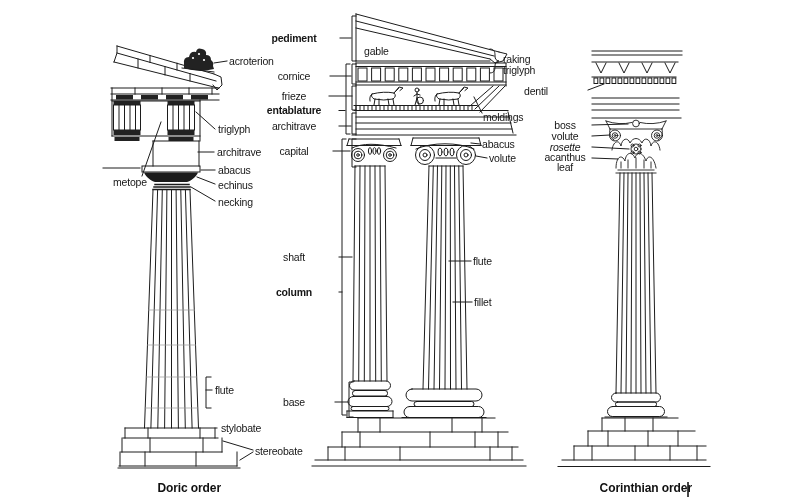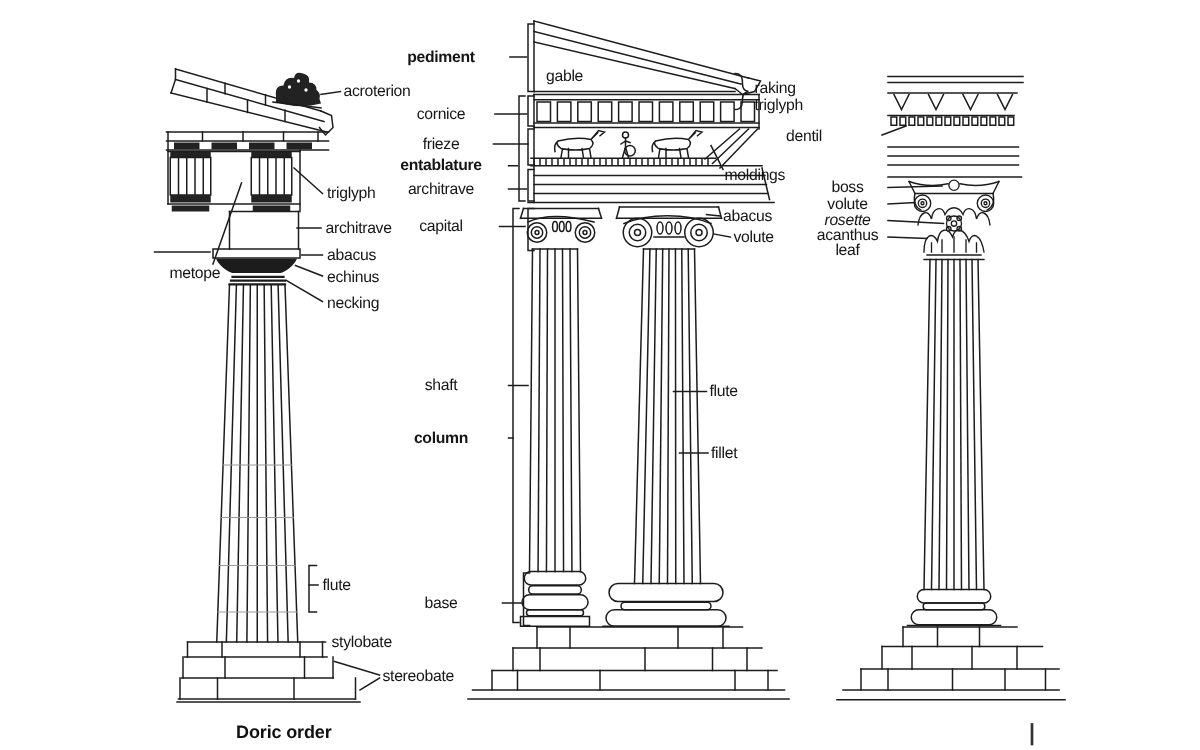--- a/index.html
+++ b/index.html
@@ -419,14 +419,15 @@
 <div class="lbl" style="left:489px;top:153px">volute</div>
 <div class="lbl" style="left:473px;top:256px">flute</div>
 <div class="lbl" style="left:474px;top:297px">fillet</div>
 
 <div class="lbl r" style="left:512px;top:86px;width:48px">dentil</div>
 <div class="lbl r" style="left:540px;top:120px;width:50px">boss</div>
 <div class="lbl r" style="left:540px;top:131px;width:50px">volute</div>
 <div class="lbl r i" style="left:540px;top:142px;width:50px">rosette</div>
 <div class="lbl r" style="left:540px;top:152px;width:50px">acanthus</div>
 <div class="lbl r" style="left:540px;top:162px;width:50px">leaf</div>
+<div class="cap" style="left:568px;top:481px;width:124px">Corinthian order</div>
 
 </div>
 
 </body></html>

